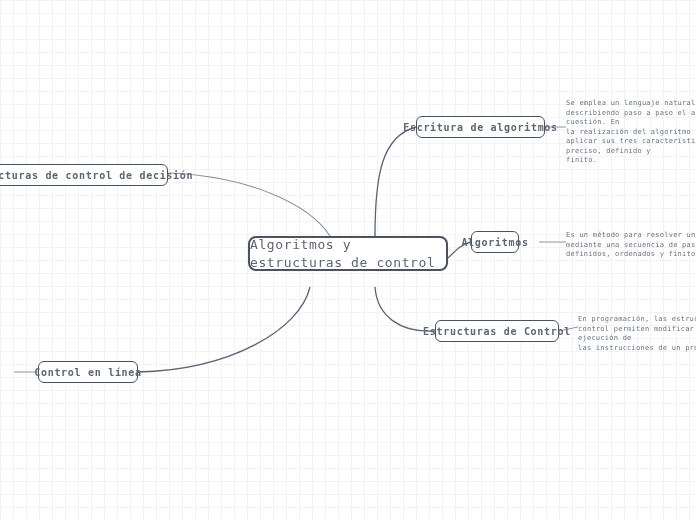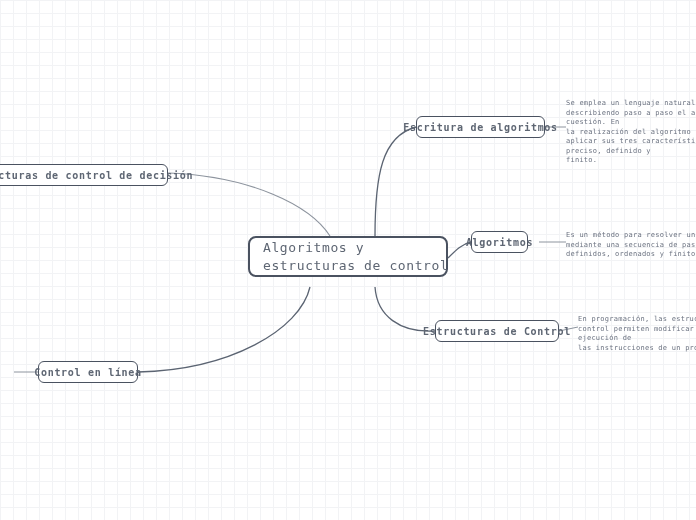--- a/index.html
+++ b/index.html
@@ -37,42 +37,41 @@
     display: flex;
     align-items: center;
     justify-content: center;
     white-space: pre;
     letter-spacing: 0.6px;
   }
   .node-root {
     left: 248px;
     top: 236px;
     width: 200px;
-    height: 41px;
+    height: 35px;
     border-width: 2px;
     border-radius: 8px;
     font-size: 13px;
     line-height: 18px;
     justify-content: flex-start;
-    padding-left: 13px;
     color: #5e6673;
   }
   .node-root .root-text {
     display: block;
     text-align: left;
   }
   .node-leaf {
     font-size: 10px;
     height: 22px;
     padding: 0 10px;
     letter-spacing: 0.7px;
     font-weight: bold;
   }
   .node-escritura { left: 416px; top: 116px; width: 129px; }
-  .node-algoritmos { left: 471px; top: 231px; width: 57px; }
+  .node-algoritmos { left: 471px; top: 231px; width: 48px; }
   .node-estructuras-control { left: 435px; top: 320px; width: 124px; }
   .node-software { left: 38px; top: 361px; width: 100px; }
   .node-decision { left: -10px; top: 164px; width: 178px; }
 
   .note {
     position: absolute;
     color: #6b7280;
     font-size: 7px;
     line-height: 9.5px;
     white-space: pre;

